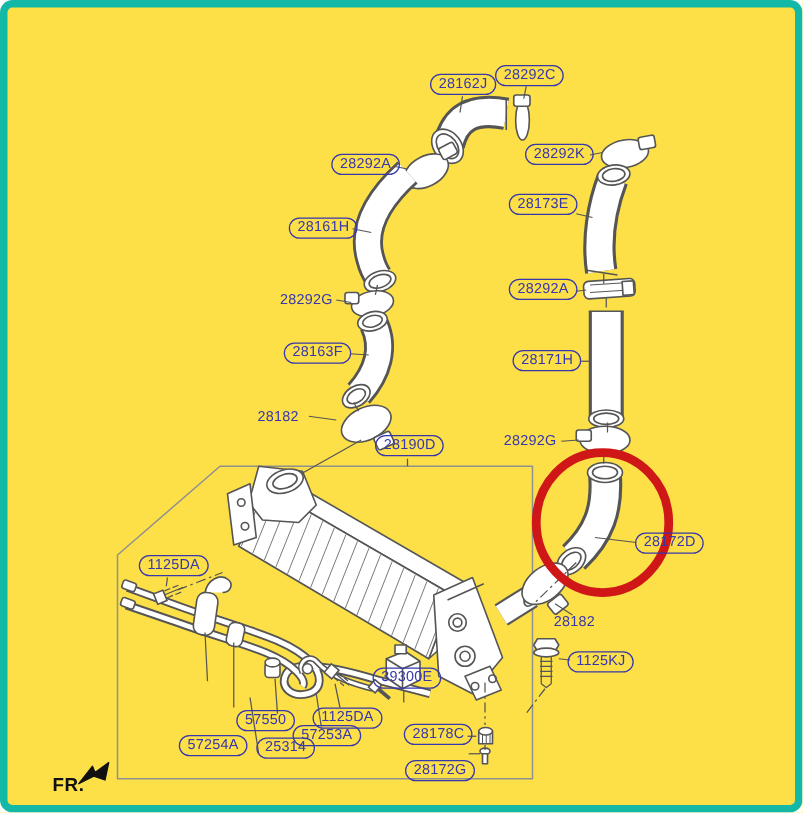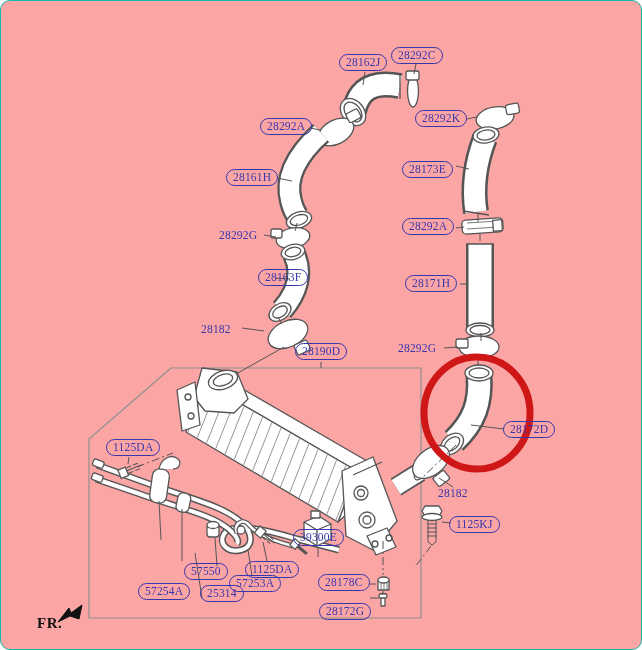--- a/index.html
+++ b/index.html
@@ -1,19 +1,19 @@
 <!DOCTYPE html>
 <html><head>
 <meta charset="utf-8">
 <style>
   html,body{margin:0;padding:0;background:#fff;}
   #canvas{
-    position:relative;width:642px;height:650px;background:#fca5a5;
-    border:1px solid #14b8a6;border-radius:10px;box-sizing:border-box;
-    font-family:Liberation Serif, serif;overflow:hidden;
+    position:relative;width:642px;height:650px;background:#fde047;
+    border:6px solid #14b8a6;border-radius:10px;box-sizing:border-box;
+    font-family:Liberation Sans, sans-serif;overflow:hidden;
   }
   #art{position:absolute;left:0;top:0;}
   .plabel{
     position:absolute;color:#3636ad;font-size:11.5px;line-height:15px;
     white-space:nowrap;letter-spacing:.2px;cursor:pointer;
   }
   .oval{
     border:1.6px solid #3636ad;border-radius:11px;padding:0 6px;
     height:15px;display:inline-block;background:transparent;
   }
@@ -258,24 +258,24 @@
 
     <path d="M57,621 L68,607 L70,612 L81,604 L78,618 L69,615 Z" fill="#111" stroke="#111" stroke-width="1"></path>
   </g>
 </svg>
 
 <div class="plabel oval" style="left:338px;top:53px;">28162J</div>
 <div class="plabel oval" style="left:390px;top:46px;">28292C</div>
 <div class="plabel oval" style="left:414px;top:109px;">28292K</div>
 <div class="plabel oval" style="left:259px;top:117px;">28292A</div>
 <div class="plabel oval" style="left:225px;top:168px;">28161H</div>
-<div class="plabel oval" style="left:401px;top:160px;text-align:center;">28173E</div>
+<div class="plabel oval" style="left:401px;top:149px;text-align:center;">28173E</div>
 <div class="plabel plain" style="left:218px;top:227px;">28292G</div>
 <div class="plabel oval" style="left:401px;top:217px;">28292A</div>
-<div class="plabel oval" style="left:221px;top:268px;margin-left:36px;">28163F</div>
+<div class="plabel oval" style="left:221px;top:268px;">28163F</div>
 <div class="plabel oval" style="left:404px;top:274px;">28171H</div>
 <div class="plabel plain" style="left:200px;top:321px;">28182</div>
 <div class="plabel plain" style="left:397px;top:340px;">28292G</div>
 <div class="plabel oval" style="left:294px;top:342px;">28190D</div>
 <div class="plabel oval" style="left:502px;top:420px;">28172D</div>
 <div class="plabel plain" style="left:437px;top:485px;">28182</div>
 <div class="plabel oval" style="left:448px;top:515px;">1125KJ</div>
 <div class="plabel oval" style="left:105px;top:438px;">1125DA</div>
 <div class="plabel oval" style="left:137px;top:540px;margin-top:42px;">57254A</div>
 <div class="plabel oval" style="left:199px;top:564px;margin-top:20px;">25314</div>

